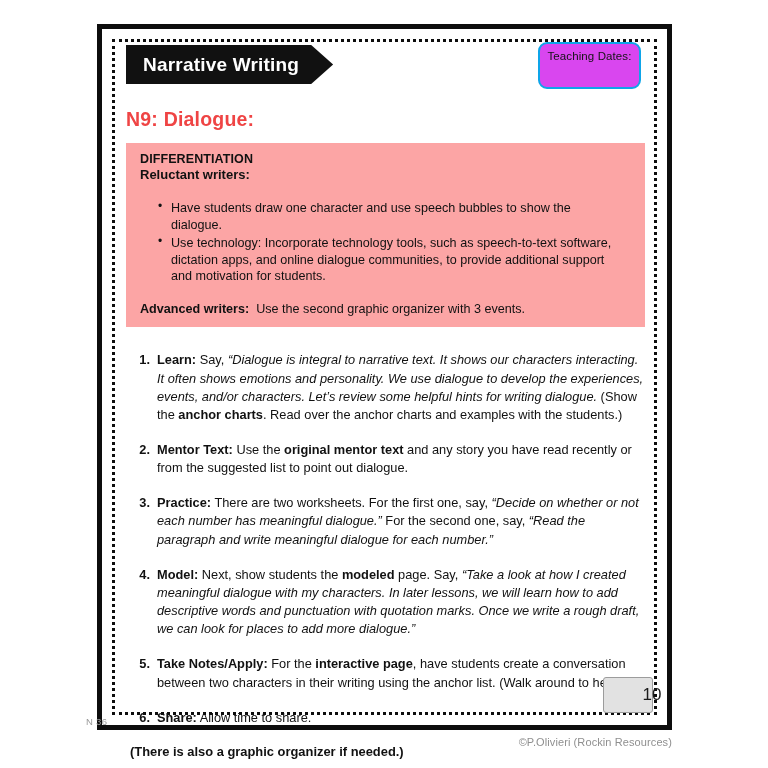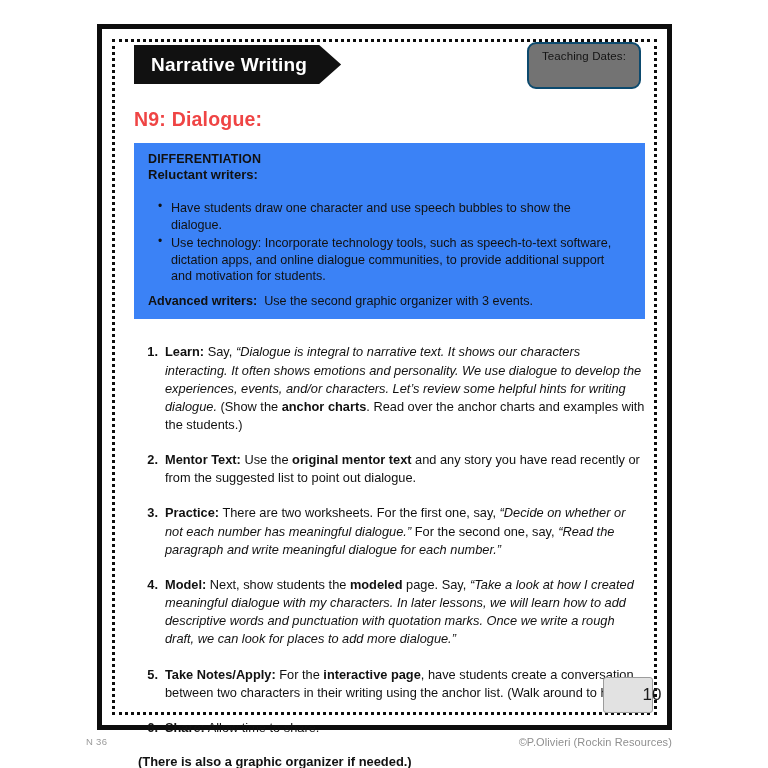--- a/index.html
+++ b/index.html
@@ -44,21 +44,21 @@
     border: 3px dotted #0d0d0d;
     box-sizing: border-box;
   }
 
   .content {
     position: absolute;
     left: 0;
     top: 0;
     right: 0;
     bottom: 0;
-    padding: 11px 22px 8px 32px;
+    padding: 11px 22px 8px 24px;
     box-sizing: border-box;
   }
 
   
   .header-row {
     position: relative;
     height: 54px;
   }
 
   .banner {
@@ -76,25 +76,25 @@
     letter-spacing: 0.2px;
     -webkit-clip-path: polygon(0 0, calc(100% - 22px) 0, 100% 50%, calc(100% - 22px) 100%, 0 100%);
     clip-path: polygon(0 0, calc(100% - 22px) 0, 100% 50%, calc(100% - 22px) 100%, 0 100%);
     white-space: nowrap;
   }
 
   .teaching-dates-box {
     position: absolute;
     right: 4px;
     top: 2px;
-    width: 114px;
+    width: 103px;
     height: 47px;
-    border: 2px solid #0c4a6e;
+    border: 2px solid #0ea5e9;
     border-radius: 9px;
-    background: #737373;
+    background: #d946ef;
     box-sizing: border-box;
   }
   .teaching-dates-label {
     position: absolute;
     left: 0;
     right: 0;
     top: 6px;
     text-align: center;
     font-size: 11.5px;
     color: #141414;
@@ -106,41 +106,41 @@
     margin-top: 14px;
     margin-bottom: 12px;
     font-size: 19.5px;
     font-weight: bold;
     color: #ef4444;
     letter-spacing: 0.2px;
   }
 
   
   .diff-box {
-    background: #3b82f6;
+    background: #fca5a5;
     padding: 9px 14px 10px 14px;
     box-sizing: border-box;
     width: 100%;
   }
   .diff-heading {
     font-size: 12.5px;
     font-weight: bold;
     color: #111111;
     line-height: 1.18;
     letter-spacing: 0.1px;
   }
   .diff-sub {
     font-size: 13px;
     font-weight: bold;
     color: #111111;
     line-height: 1.2;
     margin-bottom: 18px;
   }
   .diff-list {
-    margin: 8px;
+    margin: 16px;
     padding: 0;
     list-style: none;
   }
   .diff-list li {
     position: relative;
     padding-left: 15px;
     font-size: 12.6px;
     color: #111111;
     line-height: 1.33;
     margin-bottom: 1px;
@@ -209,21 +209,21 @@
     font-size: 17px;
     color: #1b1b1b;
     box-sizing: border-box;
     padding-left: 48px;
   }
 
   
   .footer-left {
     position: absolute;
     left: 86px;
-    top: 736px;
+    top: 716px;
     font-size: 9.5px;
     color: #9a9a9a;
     letter-spacing: 0.3px;
   }
   .footer-right {
     position: absolute;
     right: 96px;
     top: 736px;
     font-size: 11px;
     color: #8f8f8f;

